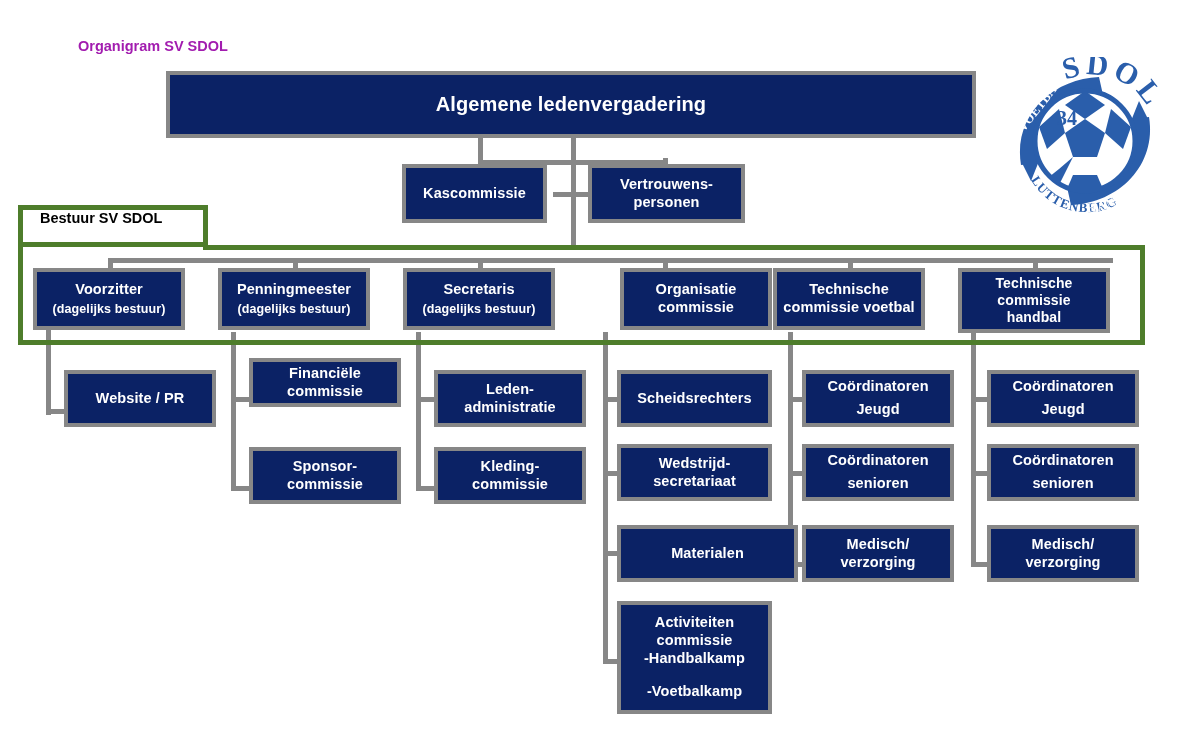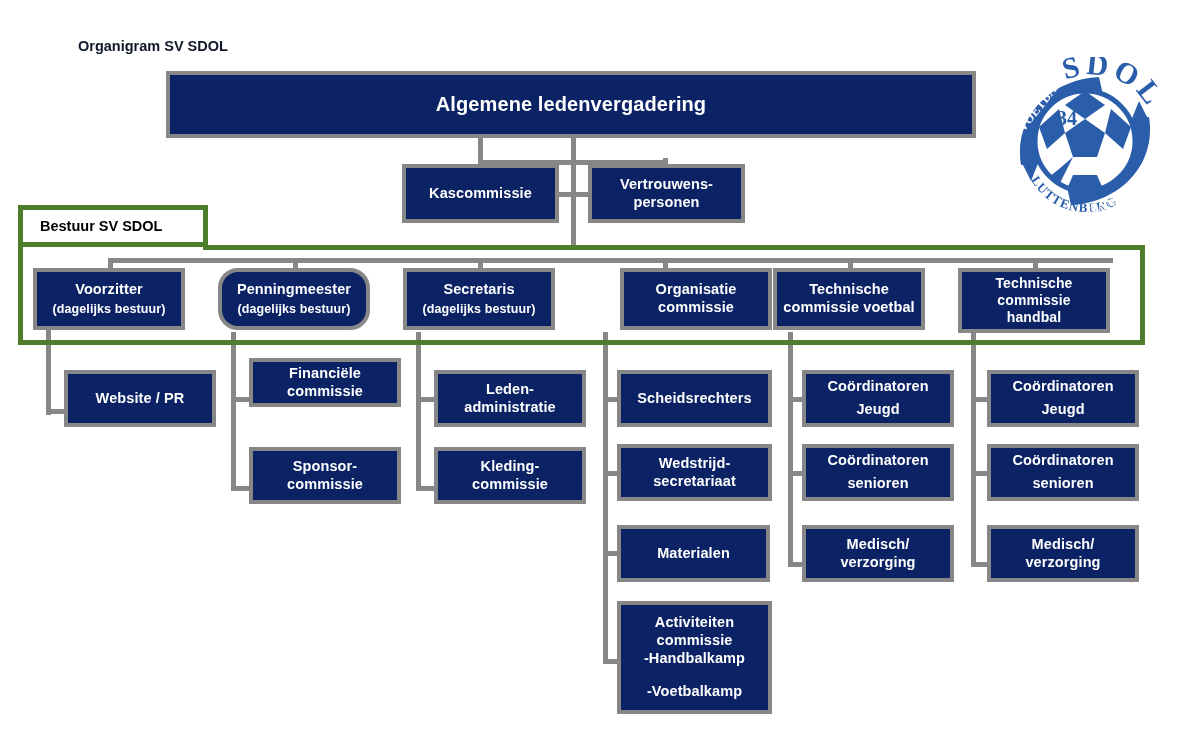--- a/index.html
+++ b/index.html
@@ -39,33 +39,33 @@
     position:absolute;
     border:5px solid #4e7d2b;
     box-sizing:border-box;
     background:transparent;
   }
   #bestuur-tab{
     position:absolute;
     border:5px solid #4e7d2b;
     box-sizing:border-box;
     background:#ffffff;
-    display:flex;align-items:center;
+    display:flex;align-items:flex-start;
     padding-left:17px;
     font-size:14.5px;font-weight:bold;color:#000000;
     z-index:6;
   }
   #bestuur-tab-cover{
     position:absolute;background:#ffffff;z-index:5;
   }
 
   
   #page-title{
     position:absolute;left:78px;top:38px;
-    font-size:14.5px;font-weight:bold;color:#0f172a;
+    font-size:14.5px;font-weight:bold;color:#a21caf;
   }
 
   
   #club-logo{position:absolute;left:999px;top:57px;width:172px;height:168px;}
 </style>
 </head>
 <body>
 
 <div id="canvas">
 
@@ -123,35 +123,35 @@
   <div id="bestuur-frame" style="left:18px;top:245px;width:1127px;height:100px;"></div>
   <div id="bestuur-tab-cover" style="left:23px;top:242px;width:180px;height:10px;"></div>
   <div id="bestuur-tab" style="left:18px;top:205px;width:190px;height:42px;">
     <span>Bestuur SV SDOL</span>
   </div>
 
   <div class="node" style="left:166px;top:71px;width:810px;height:67px;font-size:20px;">
     <span class="ln">Algemene ledenvergadering</span>
   </div>
 
-  <div class="node" style="left:402px;top:164px;width:157px;height:59px;">
+  <div class="node" style="left:402px;top:164px;width:145px;height:59px;">
     <span class="ln">Kascommissie</span>
   </div>
 
   <div class="node" style="left:588px;top:164px;width:157px;height:59px;">
     <span class="ln">Vertrouwens-</span>
     <span class="ln">personen</span>
   </div>
 
   <div class="node" style="left:33px;top:268px;width:152px;height:62px;">
     <span class="ln">Voorzitter</span>
     <span class="ln sub">(dagelijks bestuur)</span>
   </div>
 
-  <div class="node" style="left:218px;top:268px;width:152px;height:62px;border-radius:20px;">
+  <div class="node" style="left:218px;top:268px;width:152px;height:62px;">
     <span class="ln">Penningmeester</span>
     <span class="ln sub">(dagelijks bestuur)</span>
   </div>
 
   <div class="node" style="left:403px;top:268px;width:152px;height:62px;">
     <span class="ln">Secretaris</span>
     <span class="ln sub">(dagelijks bestuur)</span>
   </div>
 
   <div class="node" style="left:588px;top:268px;width:152px;height:62px;margin-left:32px;">
@@ -196,21 +196,21 @@
 
   <div class="node" style="left:617px;top:370px;width:155px;height:57px;">
     <span class="ln">Scheidsrechters</span>
   </div>
 
   <div class="node" style="left:617px;top:444px;width:155px;height:57px;">
     <span class="ln">Wedstrijd-</span>
     <span class="ln">secretariaat</span>
   </div>
 
-  <div class="node" style="left:617px;top:525px;width:153px;height:57px;">
+  <div class="node" style="left:617px;top:525px;width:181px;height:57px;">
     <span class="ln">Materialen</span>
   </div>
 
   <div class="node" style="left:617px;top:601px;width:155px;height:113px;">
     <span class="ln">Activiteiten</span>
     <span class="ln">commissie</span>
     <span class="ln" style="margin-top:0;">-Handbalkamp</span>
     <span class="ln" style="margin-top:16px;">-Voetbalkamp</span>
   </div>
 

